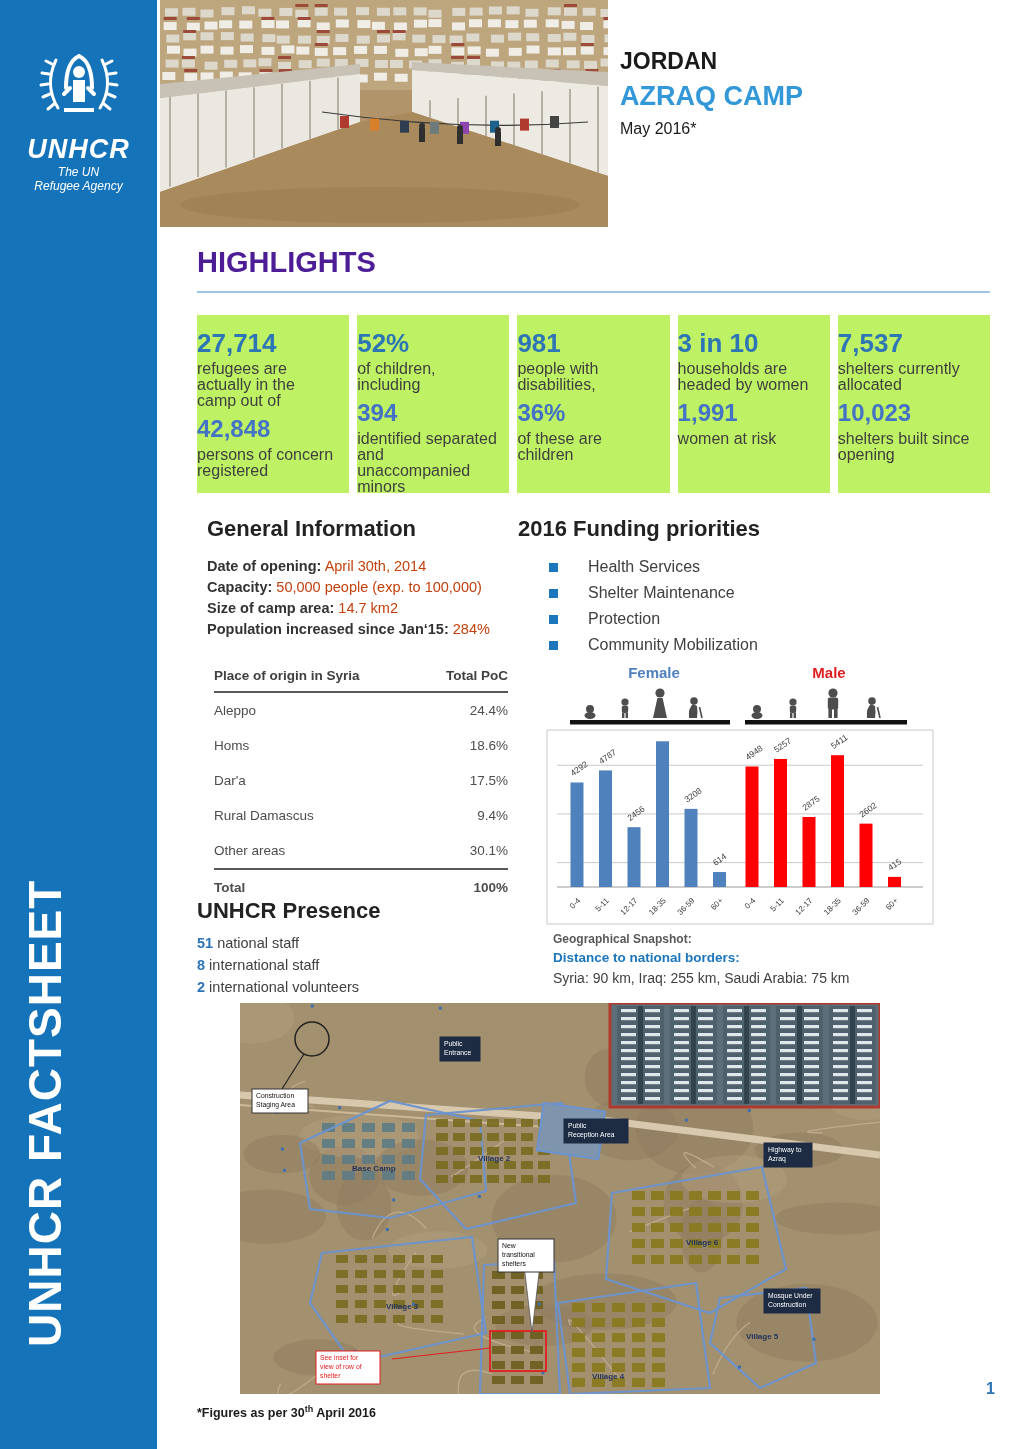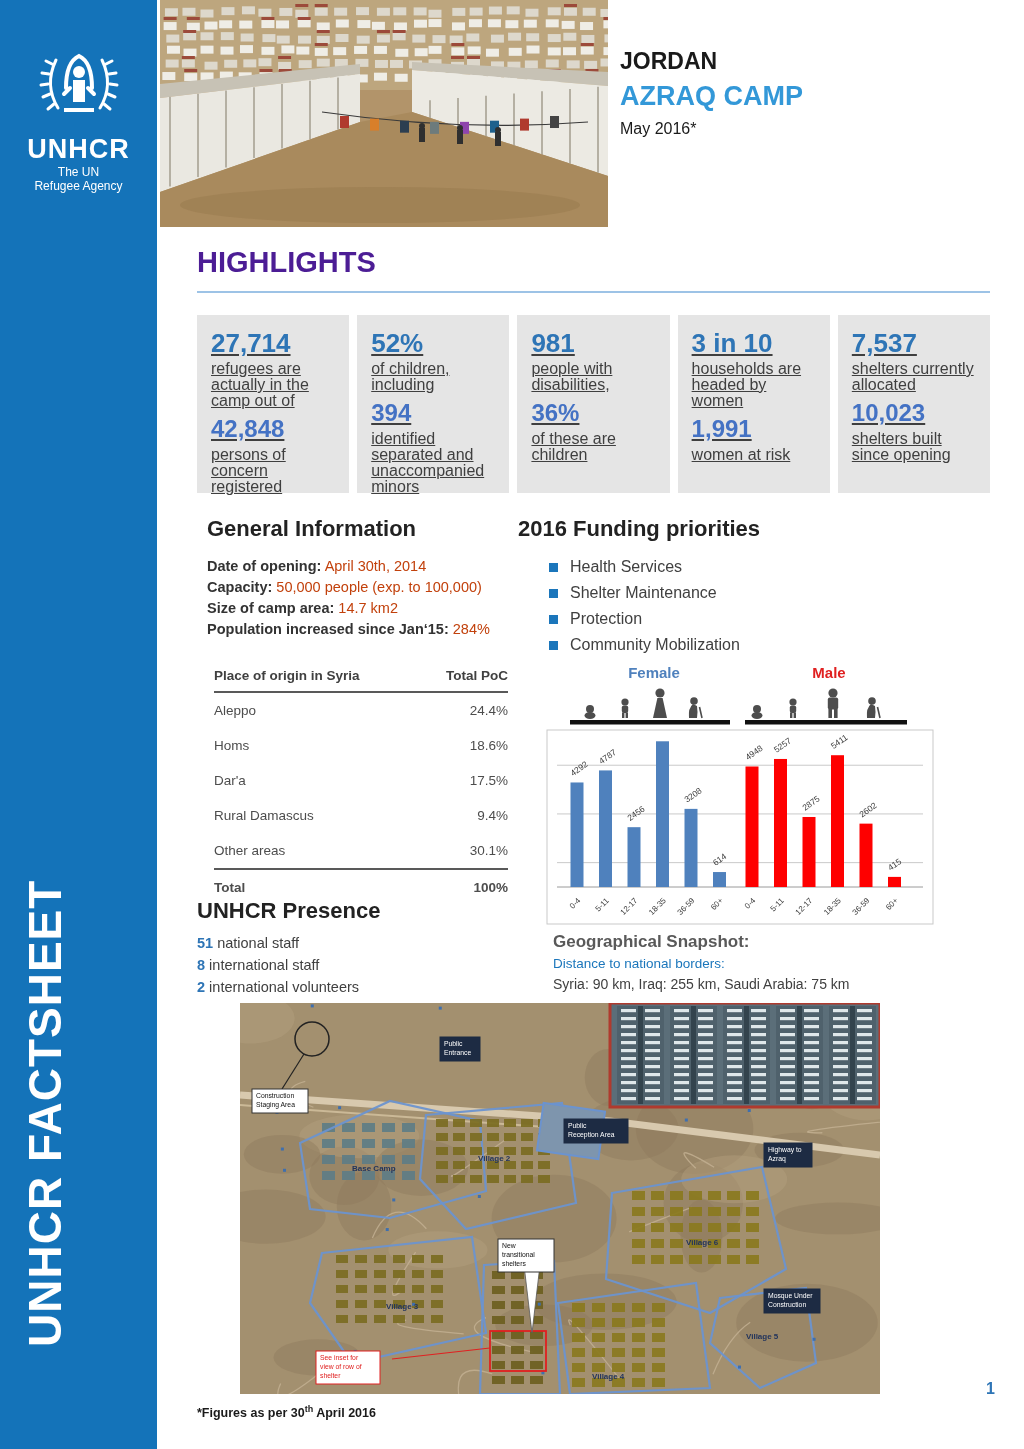--- a/index.html
+++ b/index.html
@@ -1,36 +1,36 @@
 <!DOCTYPE html>
 <html><head>
 <meta charset="utf-8">
 <style>
   html,body{margin:0;padding:0;background:#fff;}
   .page{position:relative;width:1024px;height:1449px;background:#fff;overflow:hidden;
         font-family:"Liberation Sans",sans-serif;color:#3f3f3f;}
   
   .sidebar{position:absolute;left:0;top:0;width:157px;height:1449px;background:#1473b9;}
-  .logo-block{position:absolute;left:0;top:42px;width:157px;text-align:center;color:#fff;}
+  .logo-block{position:absolute;left:0;top:42px;width:157px;text-align:center;color:#fff;font-style:italic;}
   .logo-org{font-size:27px;font-weight:bold;letter-spacing:1px;margin-top:2px;}
   .logo-tag{font-size:12px;line-height:14px;}
   .vertical-title{position:absolute;left:18px;top:772px;height:575px;width:110px;
     writing-mode:vertical-rl;transform:rotate(180deg);font-size:46px;font-weight:bold;
     color:#fff;letter-spacing:1px;white-space:nowrap;}
   
   .photo{position:absolute;left:160px;top:0;width:448px;height:227px;}
   .hdr{position:absolute;left:620px;top:48px;width:370px;text-align:left;}
   .hdr-country{font-size:23px;font-weight:bold;color:#1a1a1a;}
   .hdr-camp{font-size:27px;font-weight:bold;color:#3398d8;margin-top:6px;}
   .hdr-date{font-size:16px;color:#1a1a1a;margin-top:8px;}
   
   .hl-title{position:absolute;left:197px;top:246px;font-size:29px;font-weight:bold;color:#4c1d95;}
   .hl-rule{position:absolute;left:197px;top:291px;width:793px;height:2px;background:#9dc3e6;}
   .hl-row{position:absolute;left:197px;top:315px;width:793px;height:178px;display:flex;gap:8px;}
-  .hl-box{flex:1;background:#e5e5e5;padding:14px 12px 10px 14px;box-sizing:border-box;text-decoration:underline;}
+  .hl-box{flex:1;background:#bef264;padding:14px 12px 10px 0;box-sizing:border-box;}
   .hl-stat1{font-size:26px;font-weight:bold;color:#2e75b6;line-height:28px;}
   .hl-stat2{font-size:24px;font-weight:bold;color:#4472c4;line-height:28px;margin-top:6px;}
   .hl-desc{font-size:16px;color:#3f3f3f;line-height:16px;margin-top:4px;}
   
   .sec-title{font-size:22px;font-weight:bold;color:#222;}
   .gi-title{position:absolute;left:207px;top:516px;}
   .gi-lines{position:absolute;left:207px;top:556px;width:330px;font-size:14.5px;line-height:21px;}
   .gi-label{font-weight:bold;color:#333;}
   .gi-value{color:#c2410c;}
   .origin-table{position:absolute;left:214px;top:662px;width:294px;font-size:13.5px;color:#4d4d4d;
@@ -39,26 +39,26 @@
     border-bottom:2px solid #595959;}
   .origin-table th.r,.origin-table td.r{text-align:right;}
   .origin-table td{padding:10px 0;}
   .origin-table tr.total td{border-top:2px solid #595959;font-weight:bold;color:#4d4d4d;}
   .presence-title{position:absolute;left:197px;top:898px;}
   .presence-lines{position:absolute;left:197px;top:932px;font-size:14.5px;line-height:22px;color:#404040;}
   .presence-num{font-weight:bold;color:#2e75b6;}
   
   .fp-title{position:absolute;left:518px;top:516px;}
   .fp-list{position:absolute;left:549px;top:558px;font-size:16px;color:#404040;}
-  .fp-item{display:flex;align-items:flex-start;margin-bottom:8px;}
+  .fp-item{display:flex;align-items:flex-start;margin-bottom:8px;gap:18px;}
   .fp-bullet{width:9px;height:9px;background:#1b76bb;margin:5px 12px 0 0;flex:0 0 9px;}
   .chart-wrap{position:absolute;left:545px;top:662px;width:392px;height:266px;}
   .geo{position:absolute;left:553px;top:932px;width:400px;}
-  .geo-l1{font-size:17px;font-weight:bold;color:#595959;}
-  .geo-l2{font-size:13.5px;font-weight:normal;color:#1b76bb;margin-top:4px;}
+  .geo-l1{font-size:12px;font-weight:bold;color:#595959;}
+  .geo-l2{font-size:13.5px;font-weight:bold;color:#1b76bb;margin-top:4px;}
   .geo-l3{font-size:14px;color:#404040;margin-top:5px;}
   
   .map-wrap{position:absolute;left:240px;top:1003px;width:640px;height:391px;}
   .footnote{position:absolute;left:197px;top:1404px;font-size:12.5px;font-weight:bold;color:#1a1a1a;}
   .footnote sup{font-size:9px;}
   .pagenum{position:absolute;left:955px;top:1380px;width:40px;text-align:right;
     font-size:16px;font-weight:bold;color:#2e75b6;}
 </style>
 </head>
 <body>

